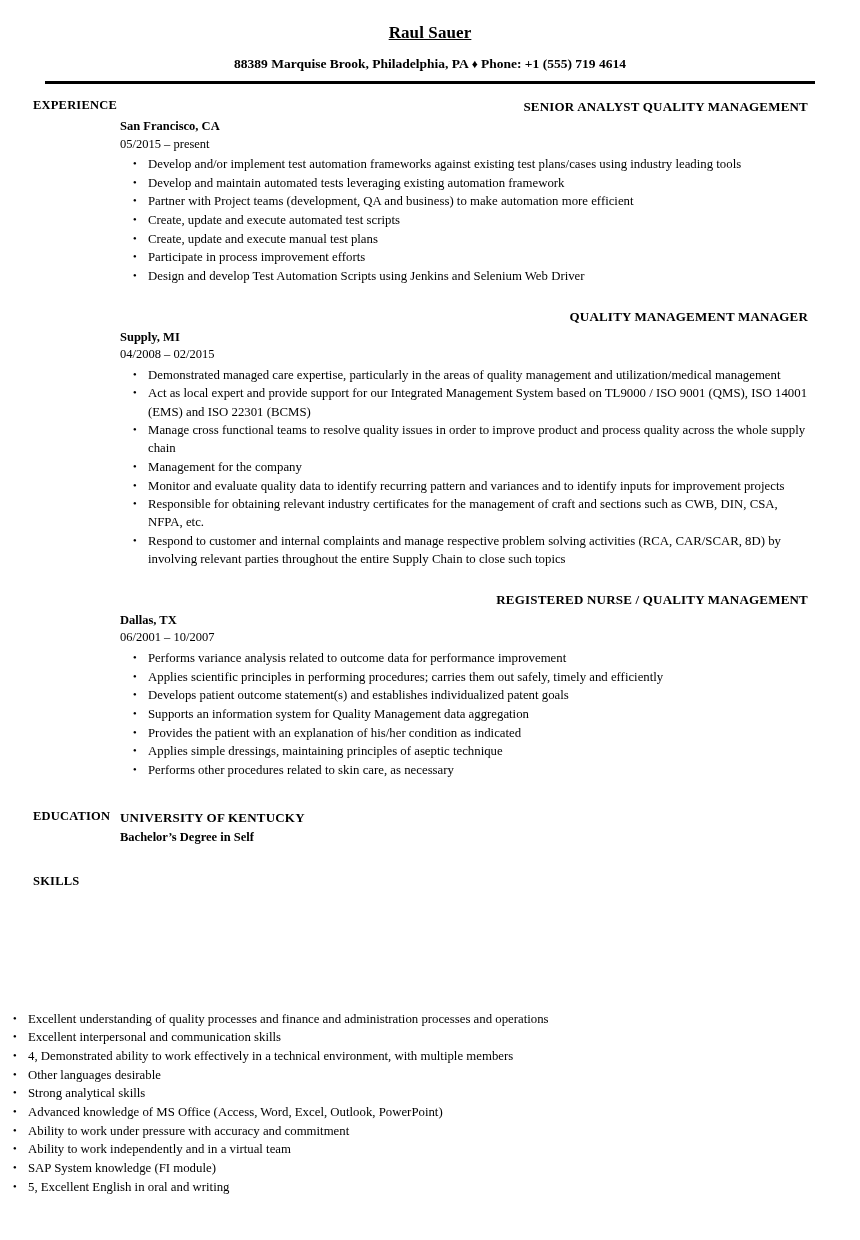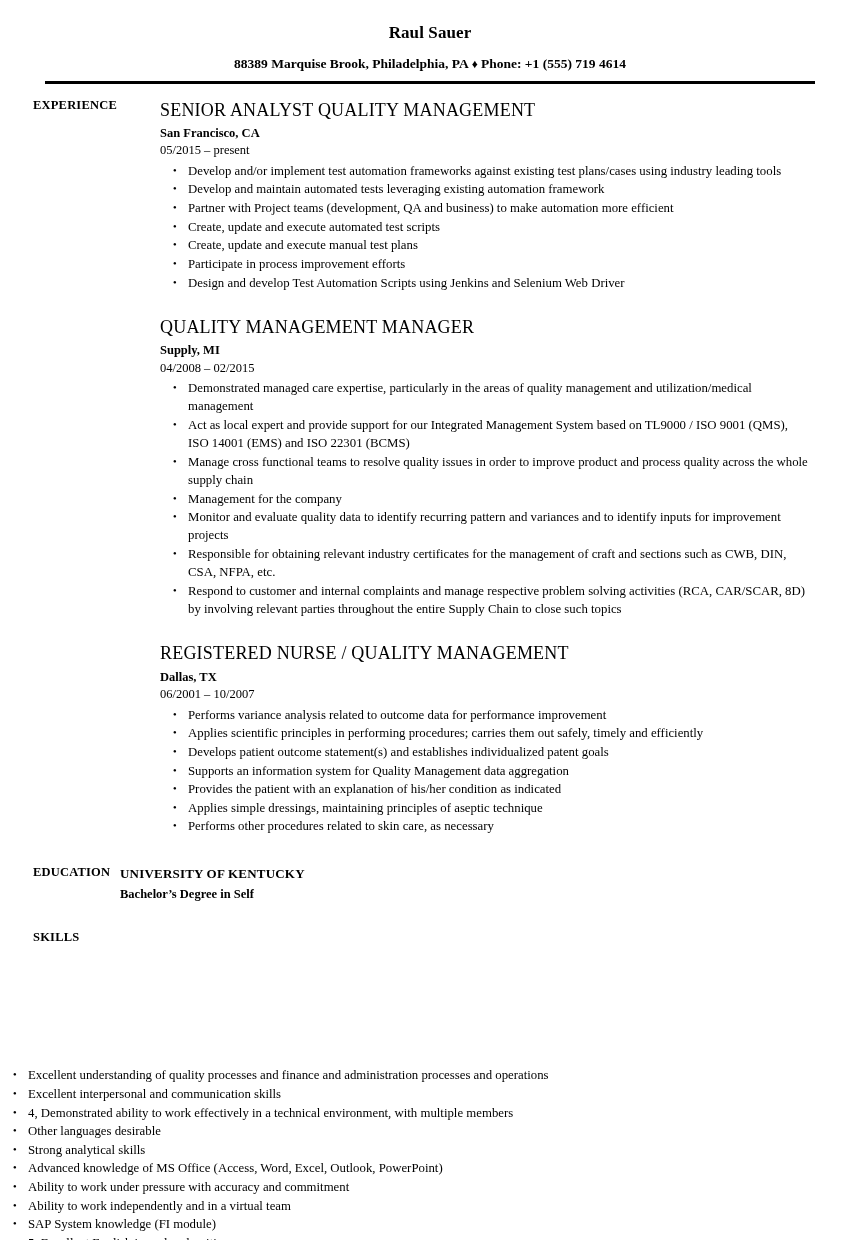--- a/index.html
+++ b/index.html
@@ -25,20 +25,21 @@
   
   .header {
     padding-top: 24px;
     text-align: center;
   }
   .cand-name {
     font-size: 17px;
     font-weight: bold;
     letter-spacing: 0.1px;
     line-height: 1.1;
+    text-decoration: underline;
   }
   .cand-contact {
     font-size: 13.5px;
     font-weight: bold;
     margin-top: 14px;
     line-height: 1.1;
   }
   .diamond {
     font-size: 12px;
     padding: 0 3px;
@@ -64,33 +65,34 @@
     font-weight: bold;
     letter-spacing: 0.2px;
     line-height: 1.25;
   }
   .sec-body {
     flex: 1 1 auto;
     padding-right: 52px;
     box-sizing: border-box;
   }
 
-  #experience-section { margin-top: 14px; gap: 40px; }
+  #experience-section { margin-top: 14px; }
   #education-section  { margin-top: 29px; }
   #skills-section     { margin-top: 27px; flex-direction: column; }
 
   
   .job { margin-bottom: 0; }
   .job + .job { margin-top: 23px; }
 
   .job-title {
-    font-size: 18px;
-    font-weight: normal;
+    font-size: 13px;
+    font-weight: bold;
     letter-spacing: 0.2px;
     line-height: 1.35;
+    text-align: right;
   }
   .job-location {
     font-size: 12.5px;
     font-weight: bold;
     line-height: 1.4;
     margin-top: 3px;
   }
   .job-dates {
     font-size: 12.5px;
     line-height: 1.4;

